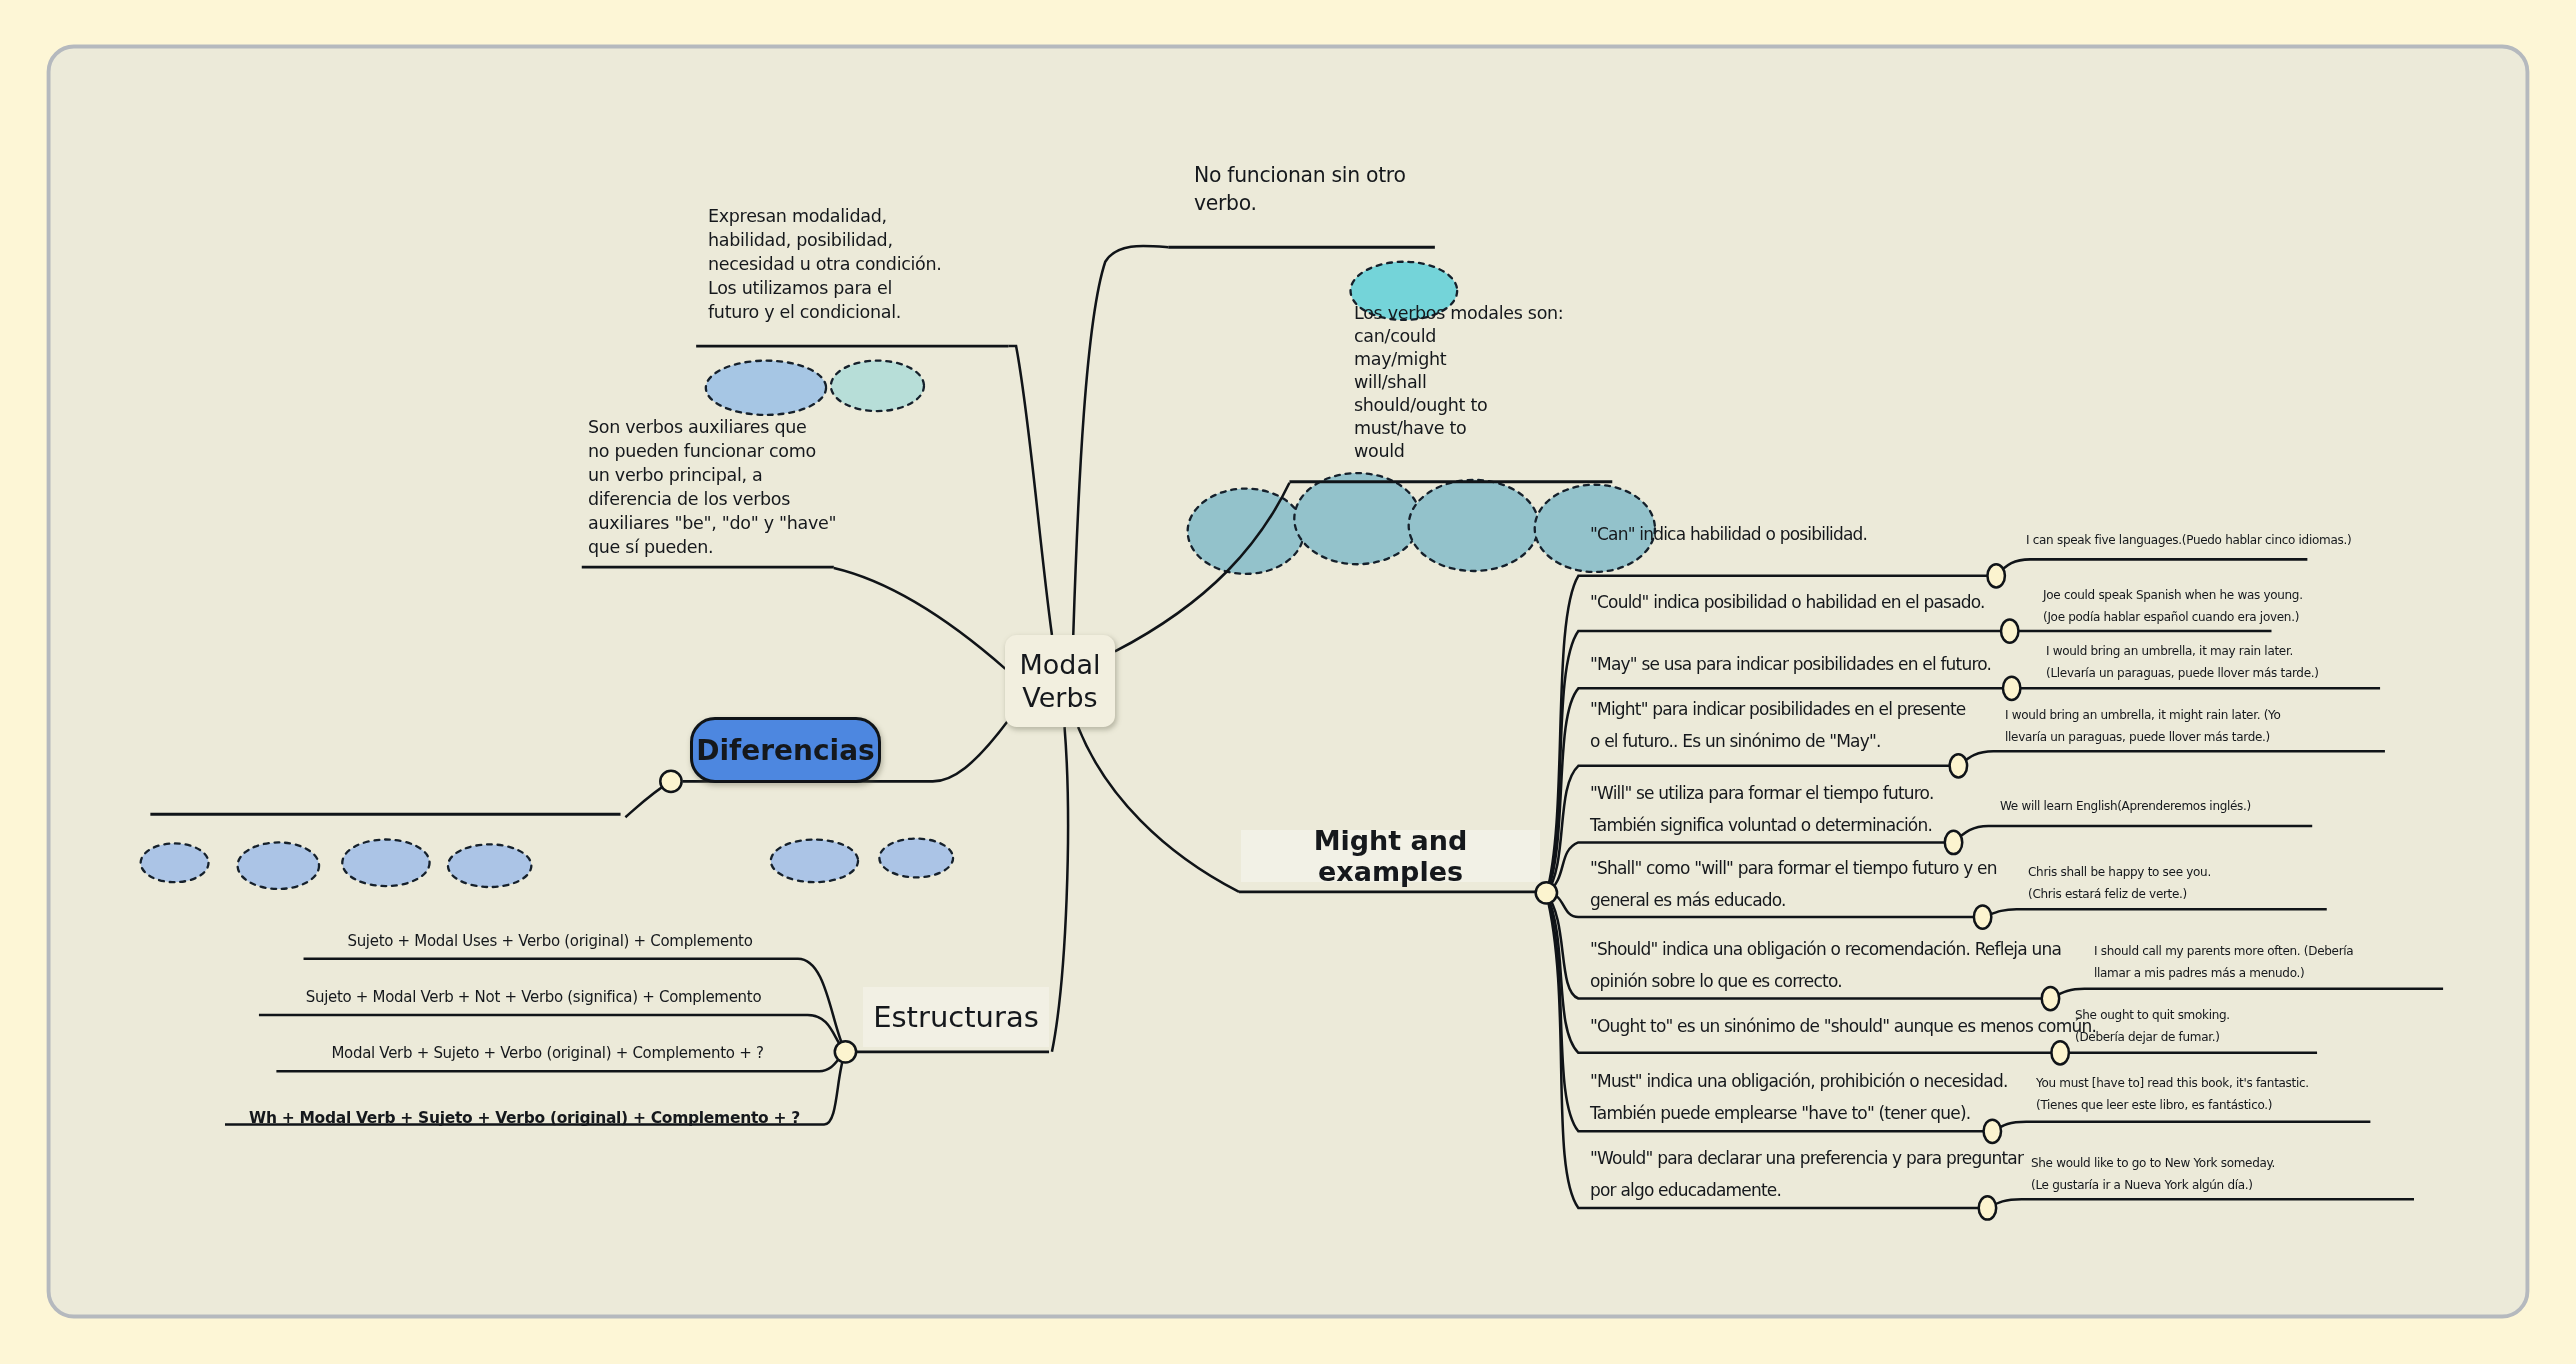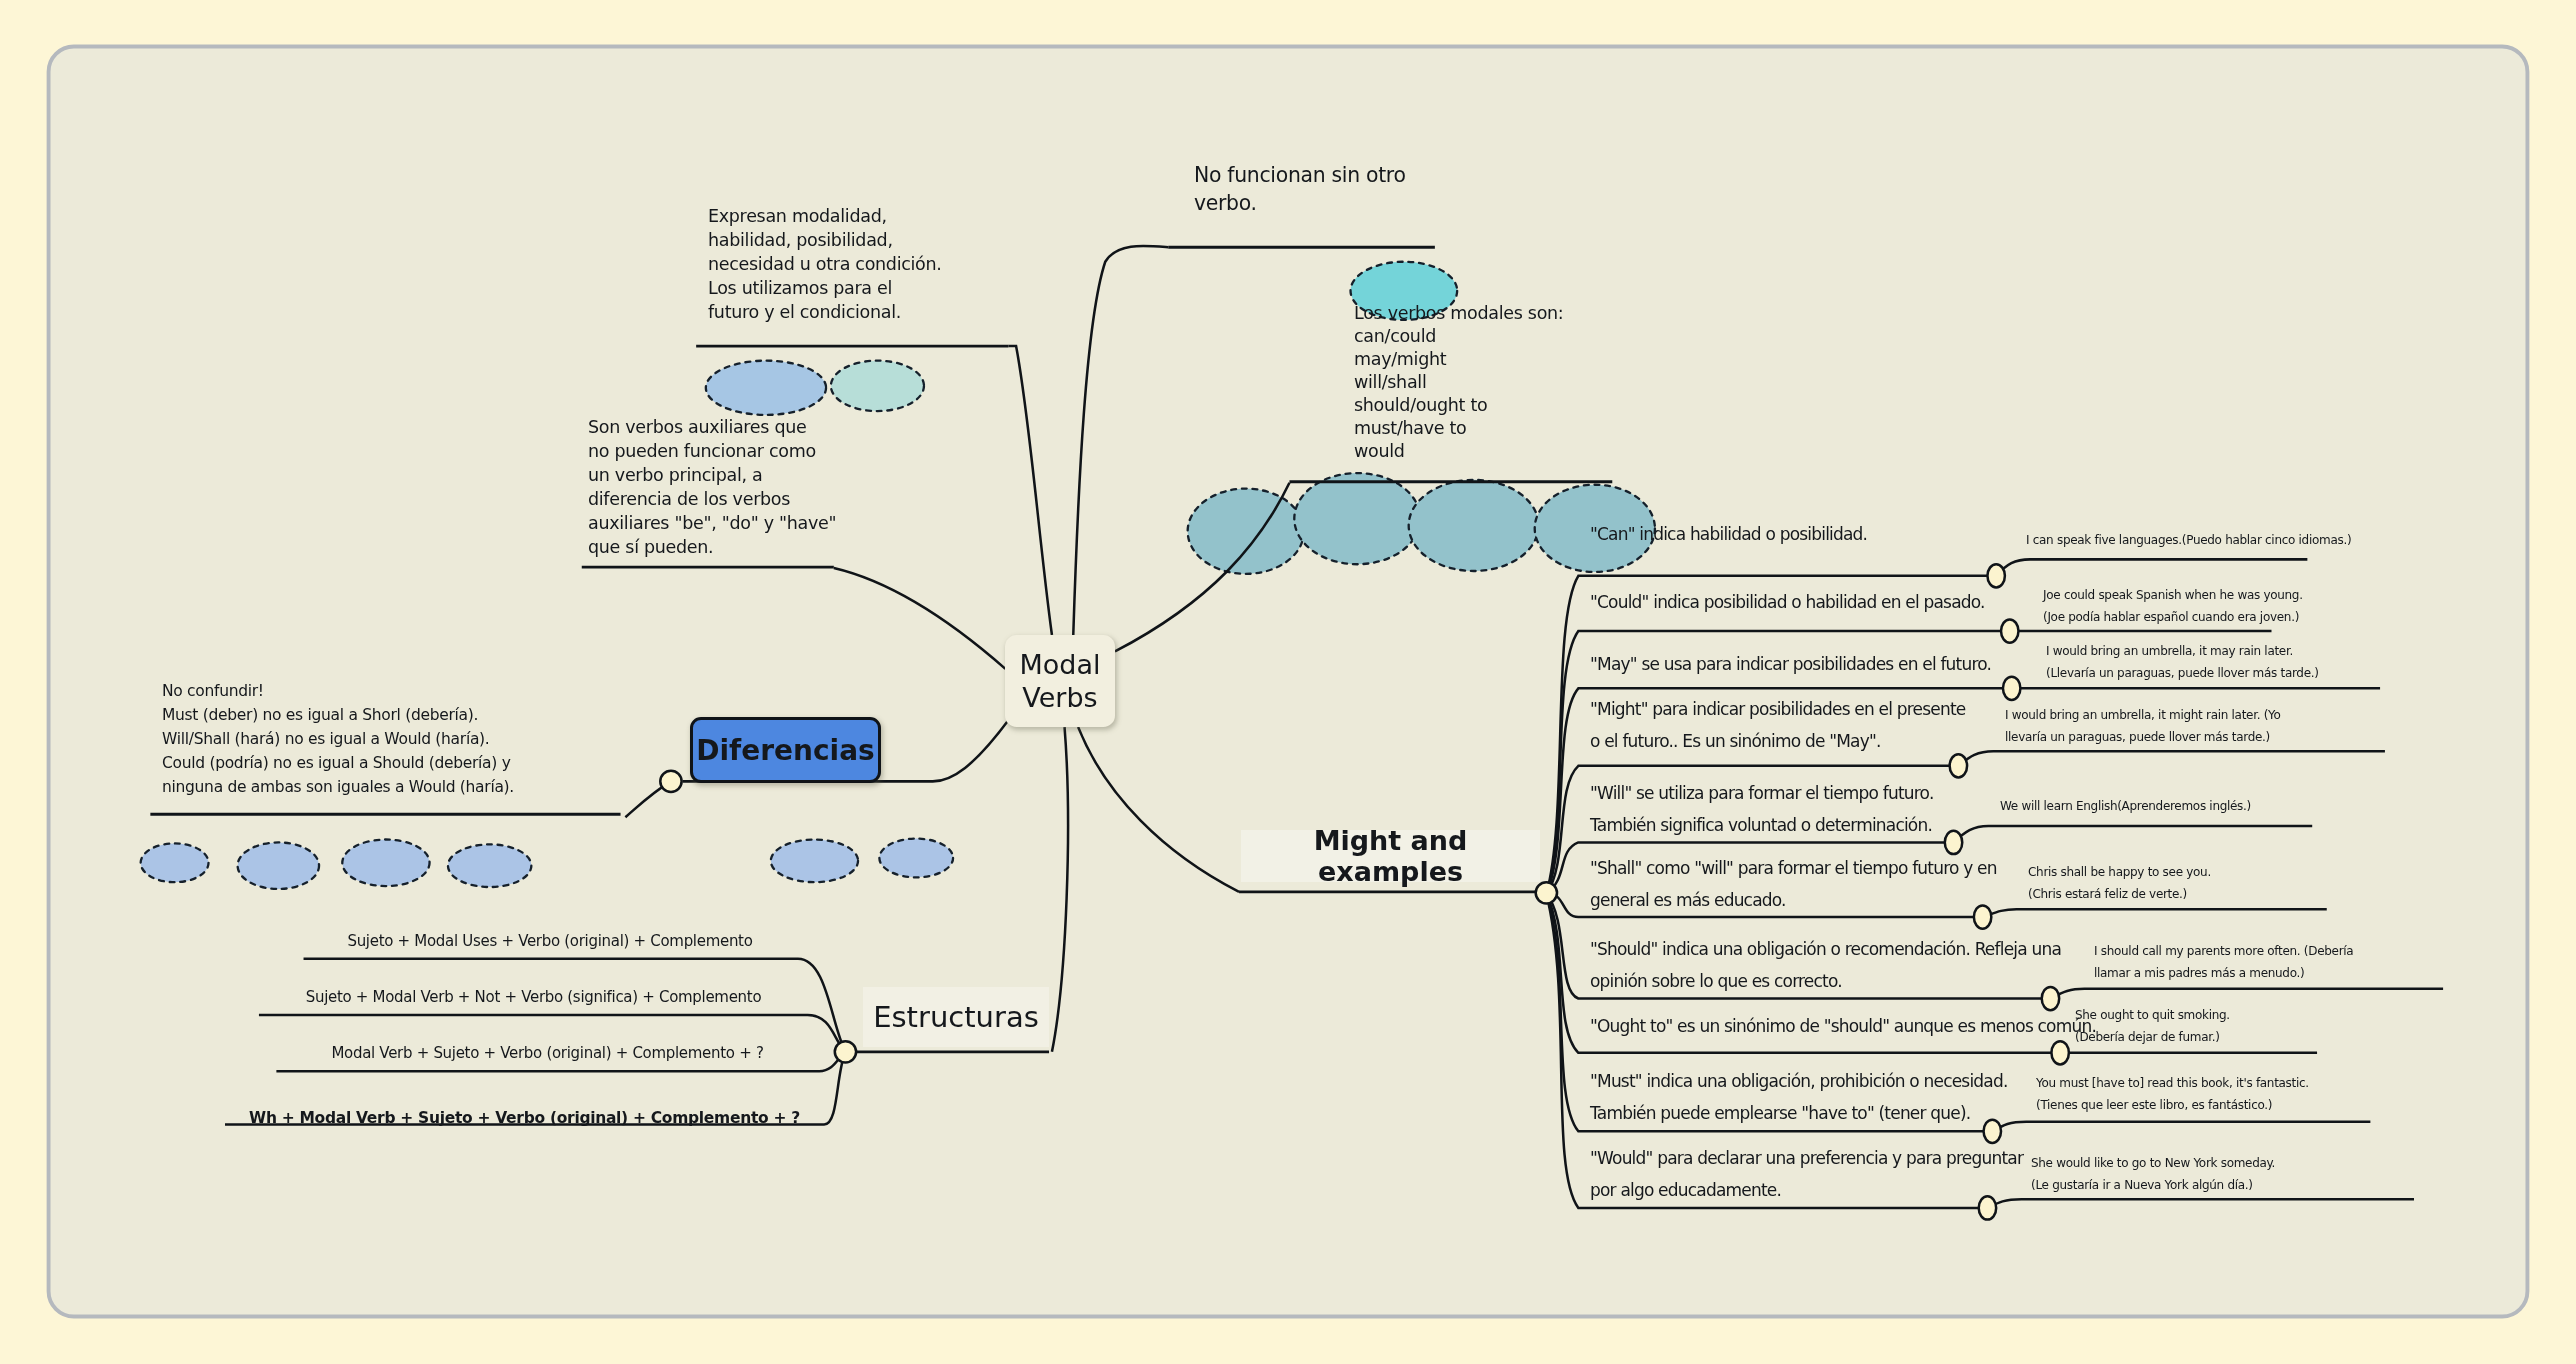--- a/index.html
+++ b/index.html
@@ -5,21 +5,21 @@
   html,body{margin:0;padding:0;background:var(--pageBg,#fdf6d6);}
   #stage{position:relative;width:2576px;height:1364px;overflow:hidden;
          font-family:"DejaVu Sans",sans-serif;color:#15181c;}
   #layer-svg{position:absolute;left:0;top:0;z-index:1;}
   .txt{position:absolute;z-index:3;white-space:pre-line;}
   .cloud-text{font-size:17.5px;line-height:24px;letter-spacing:-0.3px;color:#15181c;}
   .node-box{position:absolute;z-index:4;display:flex;align-items:center;justify-content:center;text-align:center;}
   #modal-verbs-node{left:1005px;top:635px;width:110px;height:92px;border-radius:11.6px;
       background:var(--rootFill,#f2efdf);box-shadow:1.9px 2.9px 5.8px rgba(90,90,70,.35);
       font-size:27px;line-height:33px;font-weight:500;}
-  #diferencias-node{left:690px;top:717px;width:185px;height:60px;border-radius:11px;
+  #diferencias-node{left:690px;top:717px;width:185px;height:60px;border-radius:25px;
       background:var(--diferenciasFill,#4d87e0);border:3.9px solid #101418;
       font-size:28px;font-weight:600;box-shadow:1.9px 2.9px 4.8px rgba(90,90,70,.35);}
   #uses-label{left:1241px;top:830px;width:299px;height:52px;background:rgba(255,255,255,.35);
       font-size:27px;font-weight:bold;}
   #estructuras-label{left:863px;top:987px;width:186px;height:60px;background:rgba(255,255,255,.30);
       font-size:29px;font-weight:500;text-align:right;}
   .formula{font-size:15px;letter-spacing:-0.3px;text-align:center;}
   .formula.bold{font-weight:bold;font-size:15.5px;margin-top:12px;}
   .row-desc{font-size:17px;line-height:32px;letter-spacing:-0.8px;}
   .row-ex{font-size:12px;line-height:22px;letter-spacing:-0.3px;}
@@ -162,25 +162,20 @@
 que sí pueden.</div>
 <div class="txt cloud-text" style="left:1194px;top:161px;font-size:20.4px;line-height:28px;">No funcionan sin otro
 verbo.</div>
 <div class="txt cloud-text" style="left:1354px;top:302px;line-height:23px;">Los verbos modales son:
 can/could
 may/might
 will/shall
 should/ought to
 must/have to
 would</div>
-<div class="txt cloud-text" style="left:162px;top:679px;font-size:15.5px;line-height:24px;">No confundir!
-Must (deber) no es igual a Shorl (debería).
-Will/Shall (hará) no es igual a Would (haría).
-Could (podría) no es igual a Should (debería) y
-ninguna de ambas son iguales a Would (haría).</div>
 
 <div class="txt formula" style="left:303px;top:932px;width:494px;">Sujeto + Modal Uses + Verbo (original) + Complemento</div>
 <div class="txt formula" style="left:259px;top:988px;width:549px;">Sujeto + Modal Verb + Not + Verbo (significa) + Complemento</div>
 <div class="txt formula" style="left:276px;top:1044px;width:543px;">Modal Verb + Sujeto + Verbo (original) + Complemento + ?</div>
 <div class="txt formula bold" style="left:225px;top:1097px;width:599px;">Wh + Modal Verb + Sujeto + Verbo (original) + Complemento + ?</div>
 
 <div class="txt row-desc" style="left:1590px;top:518px;">"Can" indica habilidad o posibilidad.</div>
 <div class="txt row-desc" style="left:1590px;top:586px;">"Could" indica posibilidad o habilidad en el pasado.</div>
 <div class="txt row-desc" style="left:1590px;top:648px;">"May" se usa para indicar posibilidades en el futuro.</div>
 <div class="txt row-desc" style="left:1590px;top:693px;">"Might" para indicar posibilidades en el presente

